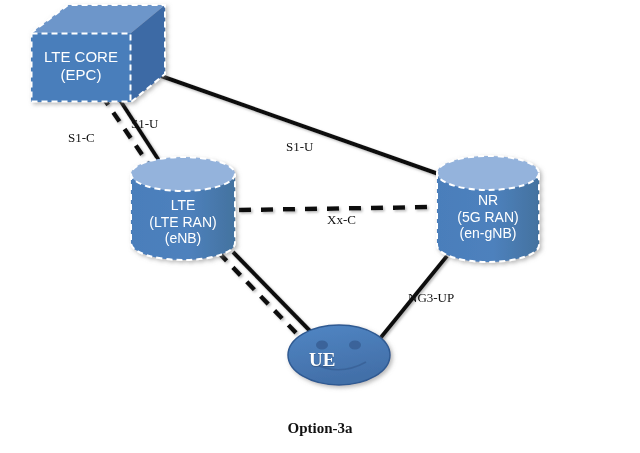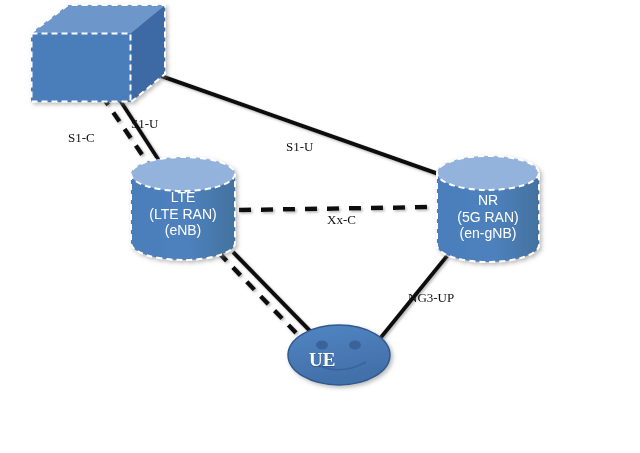--- a/index.html
+++ b/index.html
@@ -129,35 +129,38 @@
     </g>
 
     <g filter="url(#softshadow)">
       <ellipse cx="339" cy="355" rx="51" ry="30" fill="url(#ueGrad)" stroke="#2f5a92" stroke-width="1.5"></ellipse>
       <ellipse cx="322" cy="345" rx="6" ry="4.5" fill="#3a649a"></ellipse>
       <ellipse cx="355" cy="345" rx="6" ry="4.5" fill="#3a649a"></ellipse>
       <path d="M313,363 Q339,377 366,362" fill="none" stroke="#3a649a" stroke-width="1.6"></path>
     </g>
   </svg>
 
+  <div class="node-label" style="left:31px; top:48px; width:100px; font-size:15px;">LTE CORE
+(EPC)</div>
 
-  <div class="node-label" style="left:126px; top:189px; width:114px; font-size:14px;">LTE
+  <div class="node-label" style="left:126px; top:197px; width:114px; font-size:14px;">LTE
 (LTE RAN)
 (eNB)</div>
 
   <div class="node-label" style="left:431px; top:182px; width:114px; font-size:14px;margin-top:10px;">NR
 (5G RAN)
 (en-gNB)</div>
 
   <div class="ue-text" style="left:309px; top:349px; width:60px;">UE</div>
 
   <div class="edge-label" style="left:68px; top:130px;">S1-C</div>
 
   <div class="edge-label" style="left:131px; top:116px;">S1-U</div>
 
   <div class="edge-label" style="left:286px; top:139px;">S1-U</div>
 
   <div class="edge-label" style="left:327px; top:212px;">Xx-C</div>
 
   <div class="edge-label" style="left:408px; top:290px;">NG3-UP</div>
 
+  <div id="caption">Option-3a</div>
 
 </div>
 
 </body></html>

